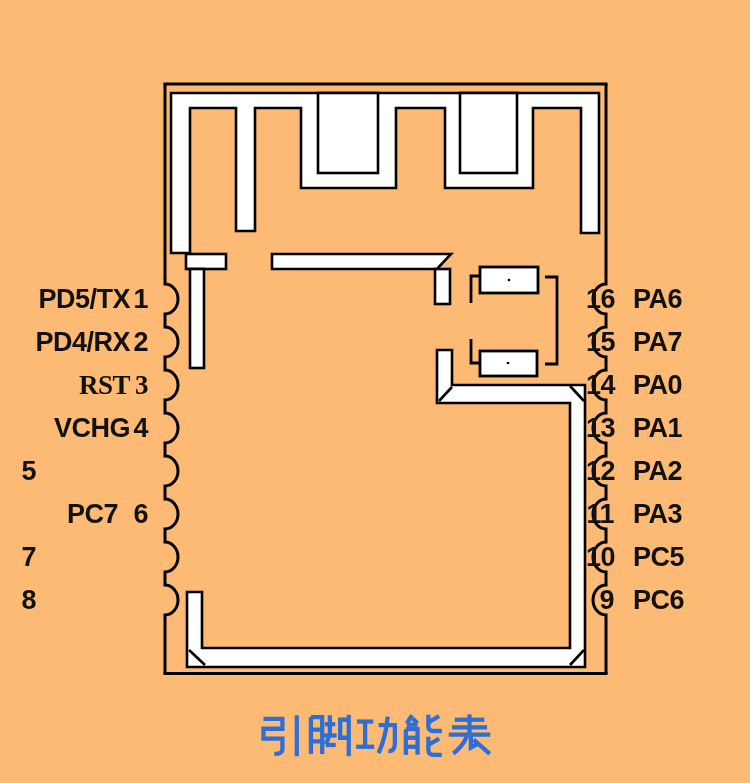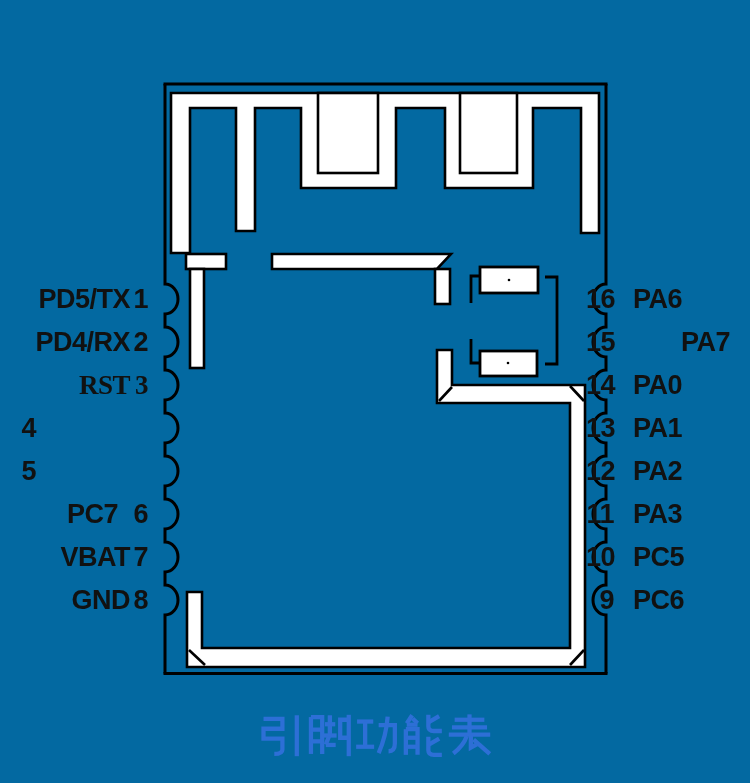--- a/index.html
+++ b/index.html
@@ -1,17 +1,17 @@
 <!DOCTYPE html>
 <html style="--line: #000000; --accent: #2d6fd6;"><head>
 <meta charset="utf-8">
 <style>
   html,body{margin:0;padding:0;background:#fff;}
   .canvas{
-    position:relative;width:750px;height:783px;background:#0369a1;overflow:hidden;
+    position:relative;width:750px;height:783px;background:#fdba74;overflow:hidden;
     font-family:"Liberation Sans","DejaVu Sans",sans-serif;
   }
   .diagram-svg{position:absolute;left:0;top:0;}
   .pin-row{
     position:absolute;display:flex;align-items:center;height:32px;
     font-size:27px;font-weight:700;letter-spacing:-0.5px;color:#111;
     line-height:32px;white-space:nowrap;
   }
   .pin-row.left{left:18px;width:130px;}
   .pin-row.right{left:586px;width:120px;}
@@ -84,44 +84,43 @@
       </div>
       <div class="pin-row left" style="top: 326px;">
         <span class="pin-label">PD4/RX</span>
         <span class="pin-number">2</span>
       </div>
       <div class="pin-row left" style="top: 369px; font-family: Liberation Serif, serif;">
         <span class="pin-label">RST</span>
         <span class="pin-number">3</span>
       </div>
       <div class="pin-row left" style="top: 412px;">
+        <span class="pin-label">VCHG</span>
         <span class="pin-number">4</span>
       </div>
       <div class="pin-row left" style="top: 455px;">
         <span class="pin-number">5</span>
       </div>
       <div class="pin-row left" style="top: 498px; gap: 12px;">
         <span class="pin-label">PC7</span>
         <span class="pin-number">6</span>
       </div>
       <div class="pin-row left" style="top: 541px;">
-        <span class="pin-label">VBAT</span>
         <span class="pin-number">7</span>
       </div>
       <div class="pin-row left" style="top: 584px;">
-        <span class="pin-label">GND</span>
         <span class="pin-number">8</span>
       </div>
     </div>
   <div id="right-pins">
       <div class="pin-row right" style="top: 283px;">
         <span class="pin-number">16</span>
         <span class="pin-label">PA6</span>
       </div>
-      <div class="pin-row right" style="top: 326px; gap: 48px;">
+      <div class="pin-row right" style="top: 326px;">
         <span class="pin-number">15</span>
         <span class="pin-label">PA7</span>
       </div>
       <div class="pin-row right" style="top: 369px;">
         <span class="pin-number">14</span>
         <span class="pin-label">PA0</span>
       </div>
       <div class="pin-row right" style="top: 412px;">
         <span class="pin-number">13</span>
         <span class="pin-label">PA1</span>

